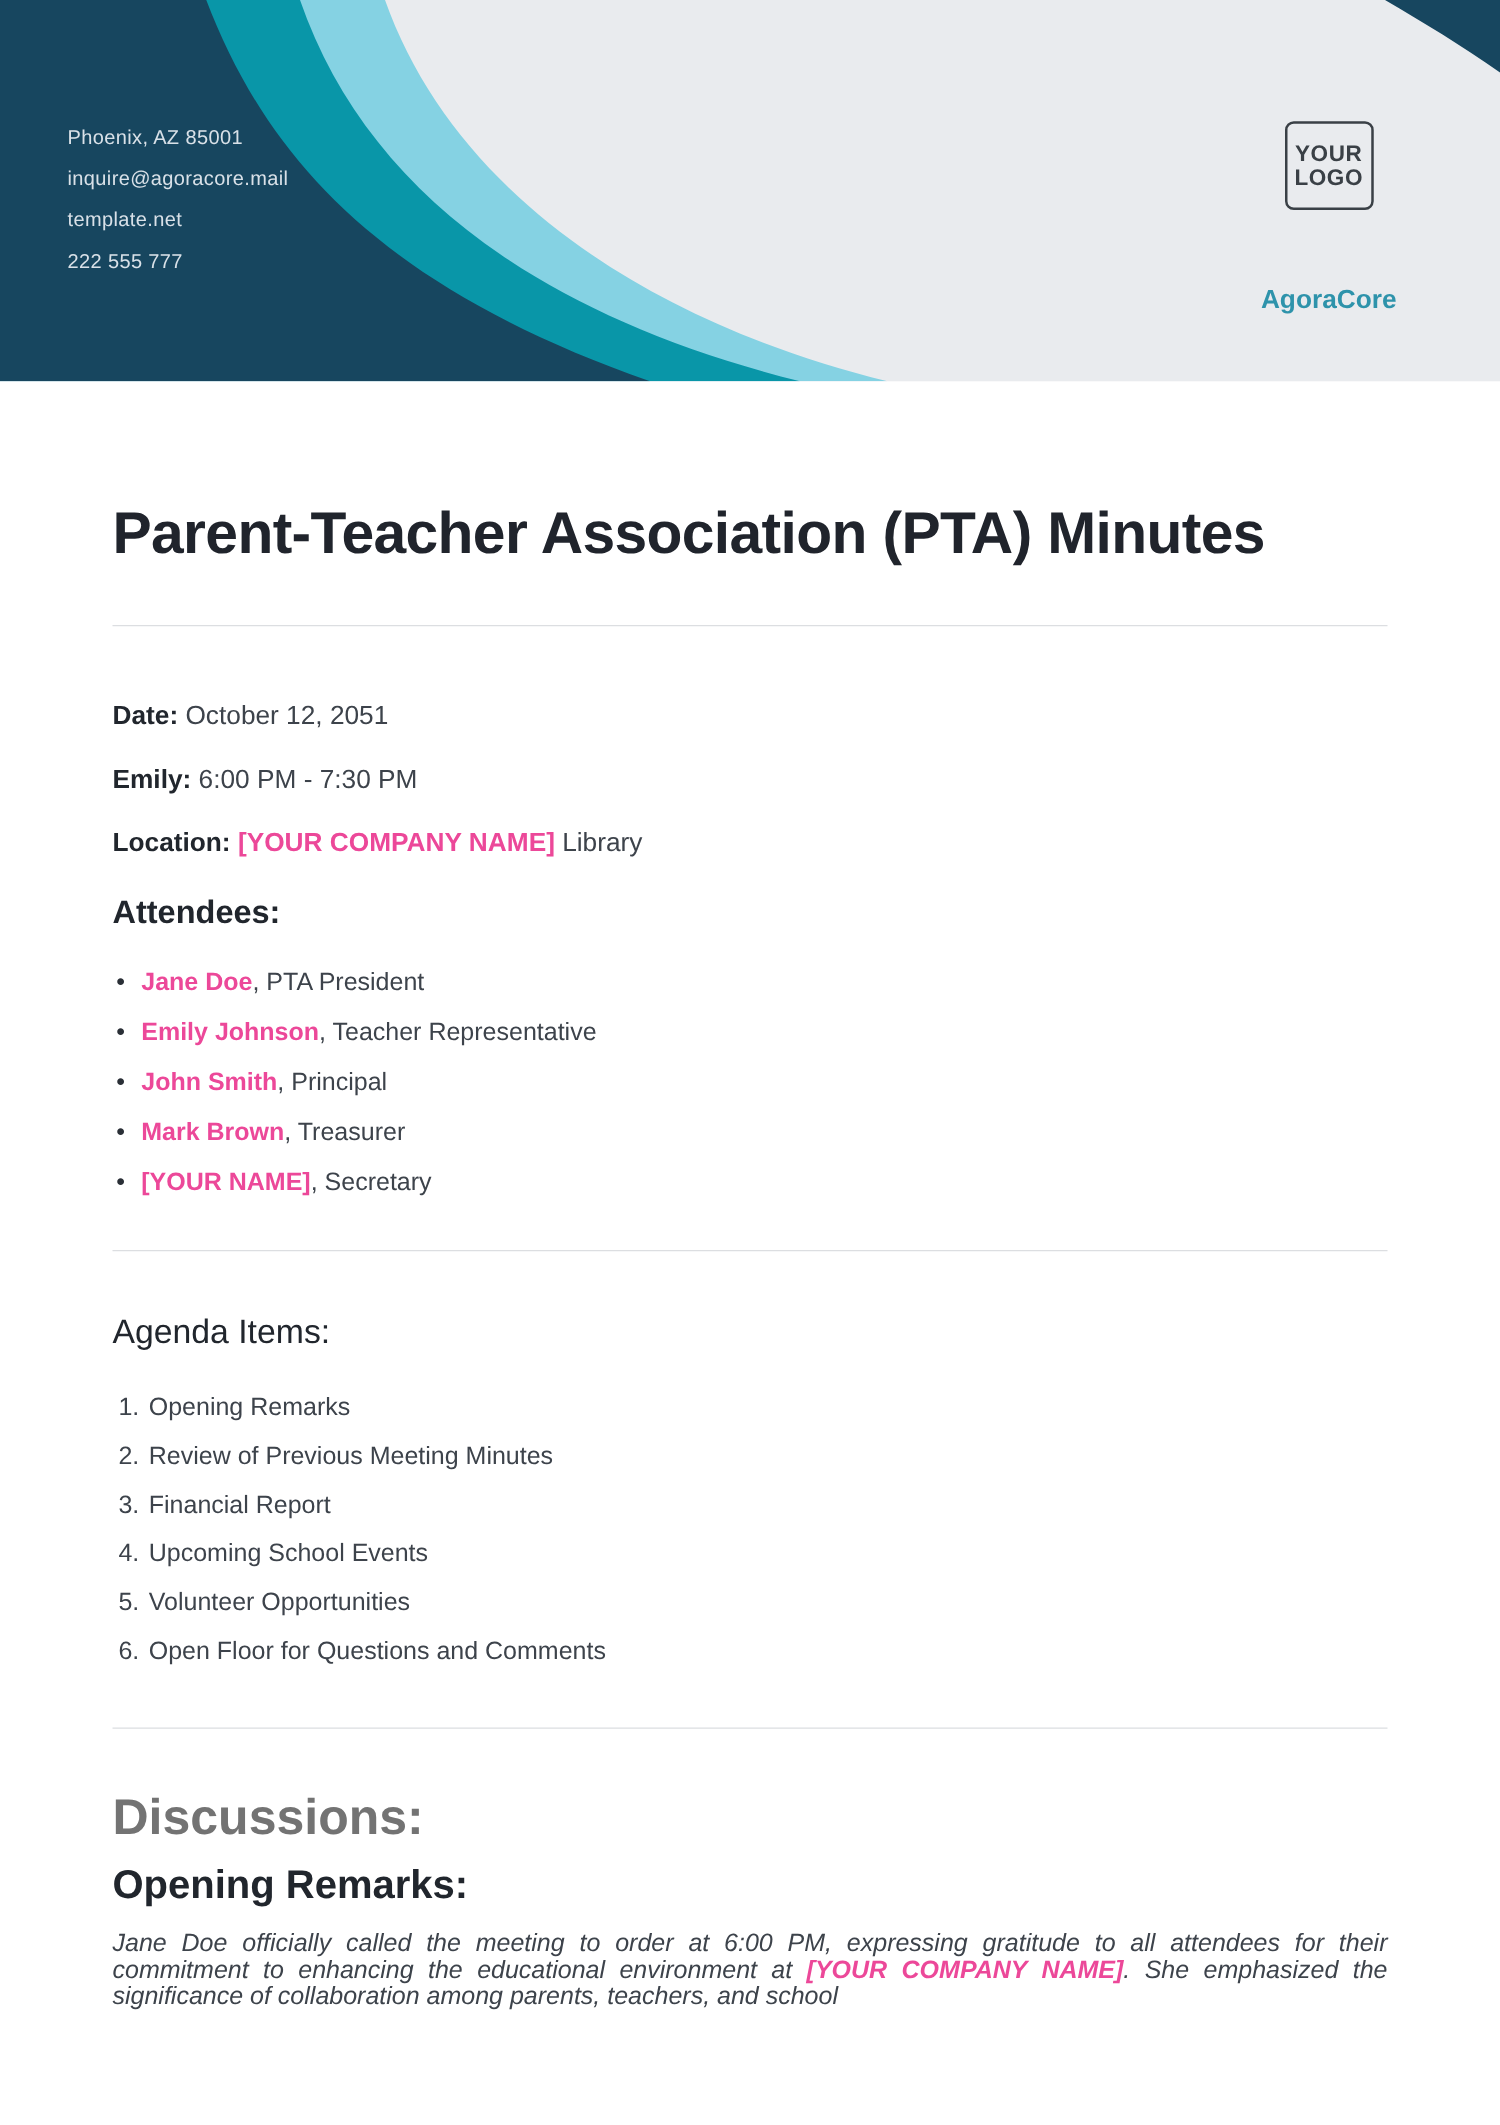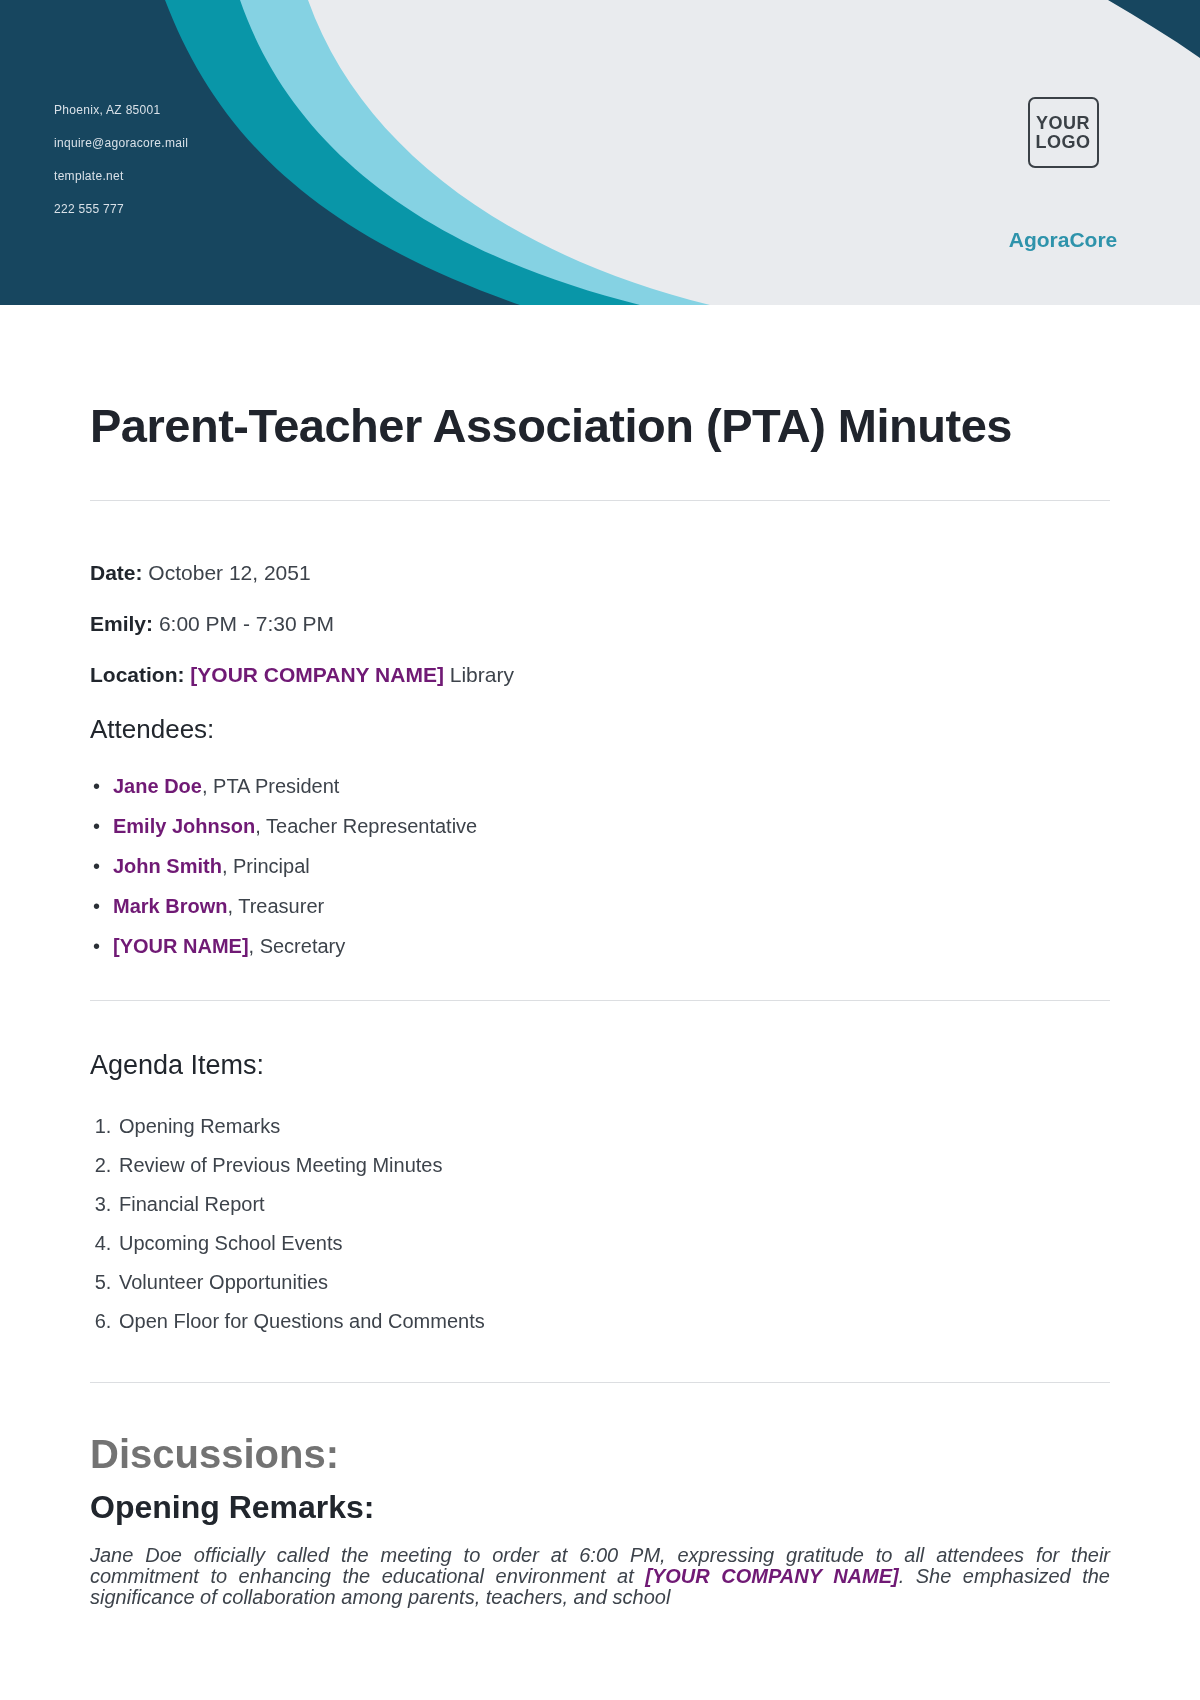--- a/index.html
+++ b/index.html
@@ -9,21 +9,21 @@
     background:#ffffff; overflow:hidden;
     font-family:"Liberation Sans","DejaVu Sans",sans-serif;
     color:#3d434b;
   }
 
   
   .header { position:relative; width:1200px; height:305px; background:#e9ebee; }
   .header svg { position:absolute; inset:0; display:block; }
   .contact {
     position:absolute; left:54px; top:94px;
-    font-size:12px; line-height:33px; letter-spacing:.3px;
+    font-size:16px; line-height:33px; letter-spacing:.3px;
     color:#d9e1e8; font-weight:400;
   }
   .logo-col {
     position:absolute; left:1020px; top:97px; width:86px;
     display:flex; flex-direction:column; align-items:center;gap:36px;
   }
   .logo-box {
     width:71px; height:71px; border:2px solid #3a4046; border-radius:7px;
     display:flex; flex-direction:column; align-items:center; justify-content:center;
     color:#3a4046; font-size:18px; font-weight:600; line-height:19px;
@@ -38,23 +38,23 @@
     letter-spacing:-.5px; color:#20242c; white-space:nowrap;
   }
   .divider { border:none; border-top:1px solid #dcdee1; height:0; }
   .div1 { margin-top:48px; }
   .div2 { margin-top:34px; }
   .div3 { margin-top:41px; }
 
   .meta { margin-top:60px; font-size:21px; }
   .meta-row { line-height:24px; margin-bottom:27px; }
   .lbl { font-weight:700; color:#21262d; }
-  .b   { font-weight:700; color:#701a75; }
+  .b   { font-weight:700; color:#ec4899; }
 
-  .h-attendees { margin-top:13px; font-size:26px; line-height:30px; font-weight:400; color:#21262d; }
+  .h-attendees { margin-top:13px; font-size:26px; line-height:30px; font-weight:700; color:#21262d; }
   .attendee-list { margin-top:22px; list-style:none; }
   .attendee-list li {
     position:relative; padding-left:23px; font-size:20px; line-height:40px;
   }
   .attendee-list li::before {
     content:"\2022"; position:absolute; left:3px; top:0;
     color:#2a2f36; font-size:20px;
   }
   .attendee-list li.wrap { line-height:34px; padding-top:3px; padding-bottom:3px; }
 

